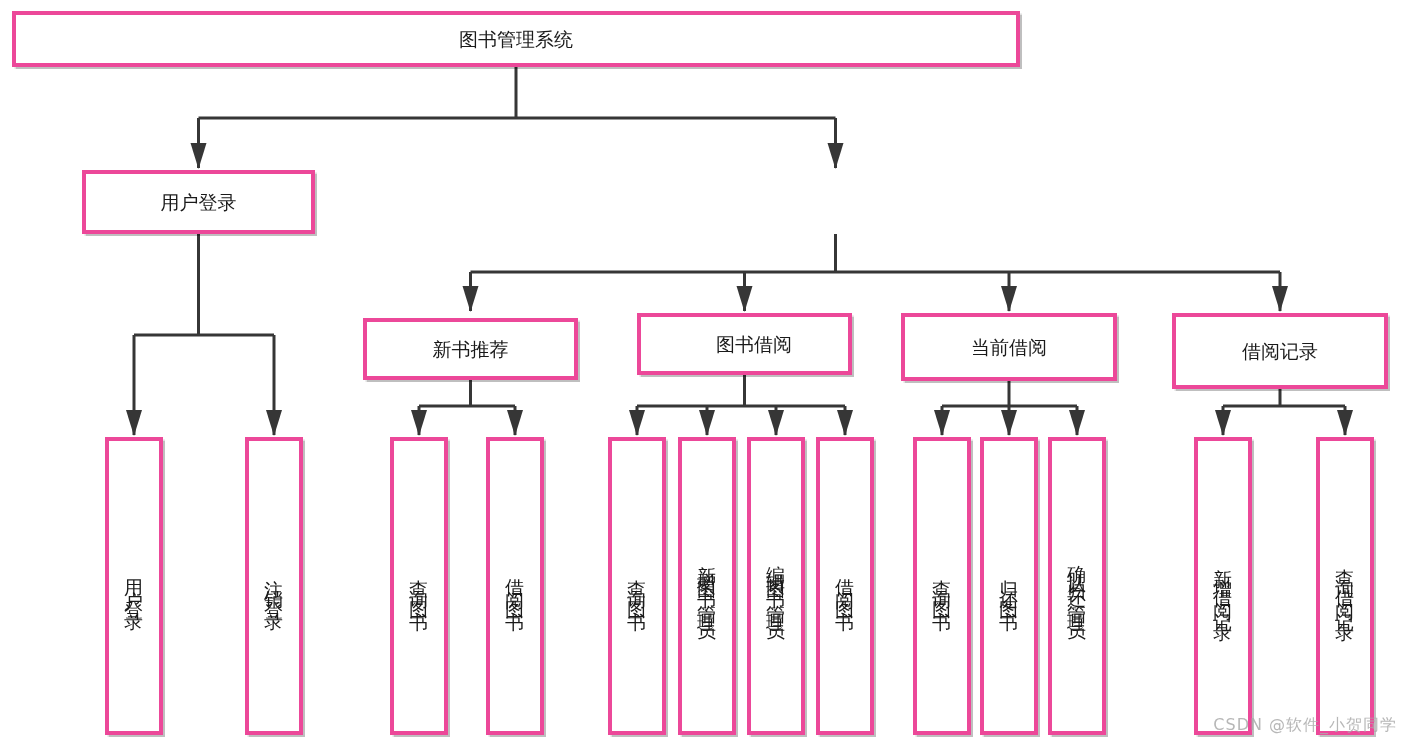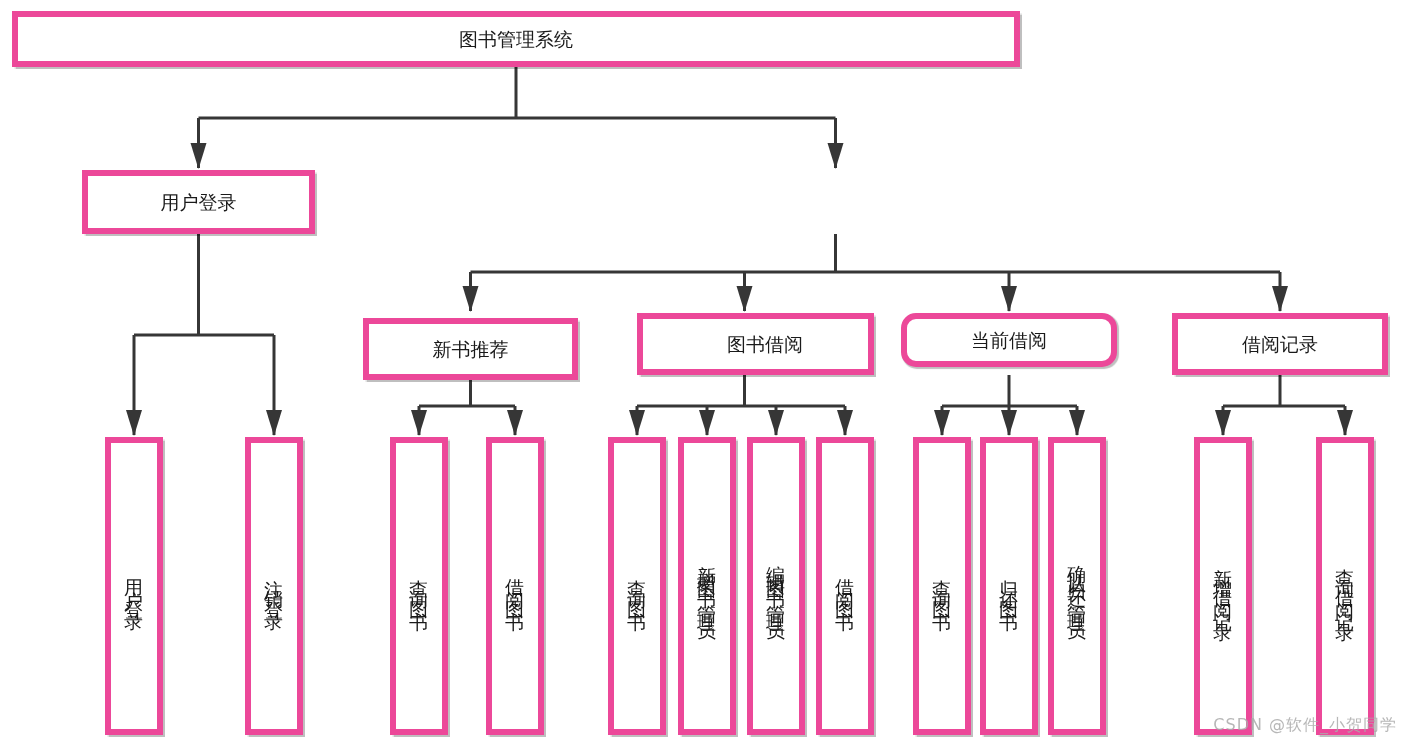--- a/index.html
+++ b/index.html
@@ -8,21 +8,21 @@
     width:1405px;height:747px;
     background:#ffffff;
     font-family:"DejaVu Sans","Liberation Sans",sans-serif;
     overflow:hidden;
   }
   #wires{position:absolute;left:0;top:0;z-index:0;}
   .box{
     position:absolute;
     box-sizing:border-box;
     background:#ffffff;
-    border:6px solid #ec4899;
+    border:4px solid #ec4899;
     box-shadow:1.5px 1.5px 1px rgba(0,0,0,0.25);
     display:flex;align-items:center;justify-content:center;
     color:#1a1a1a;
     font-size:19px;
     z-index:1;
     text-align:center;
     line-height:1.2;
     white-space:nowrap;
   }
   .vbox span{
@@ -109,27 +109,27 @@
     <span>图书管理系统</span>
   </div>
 
   <div class="box" style="left:82px;top:170px;width:233px;height:64px;">
     <span>用户登录</span>
   </div>
 
   <div class="box" style="left:363px;top:318px;width:215px;height:62px;">
     <span>新书推荐</span>
   </div>
-  <div class="box" style="left:637px;top:313px;width:237px;height:62px;padding-left:19px;">
+  <div class="box" style="left:637px;top:313px;width:215px;height:62px;padding-left:19px;">
     <span>图书借阅</span>
   </div>
-  <div class="box" style="left:901px;top:313px;width:216px;height:54px;border-radius:15px;">
+  <div class="box" style="left:901px;top:313px;width:216px;height:68px;">
     <span>当前借阅</span>
   </div>
-  <div class="box" style="left:1172px;top:313px;width:216px;height:62px;">
+  <div class="box" style="left:1172px;top:313px;width:216px;height:76px;">
     <span>借阅记录</span>
   </div>
 
   <div class="box vbox" style="left:105px;top:437px;width:58px;height:298px;">
     <span>用户登录</span>
   </div>
   <div class="box vbox" style="left:245px;top:437px;width:58px;height:298px;">
     <span>注销登录</span>
   </div>
 

